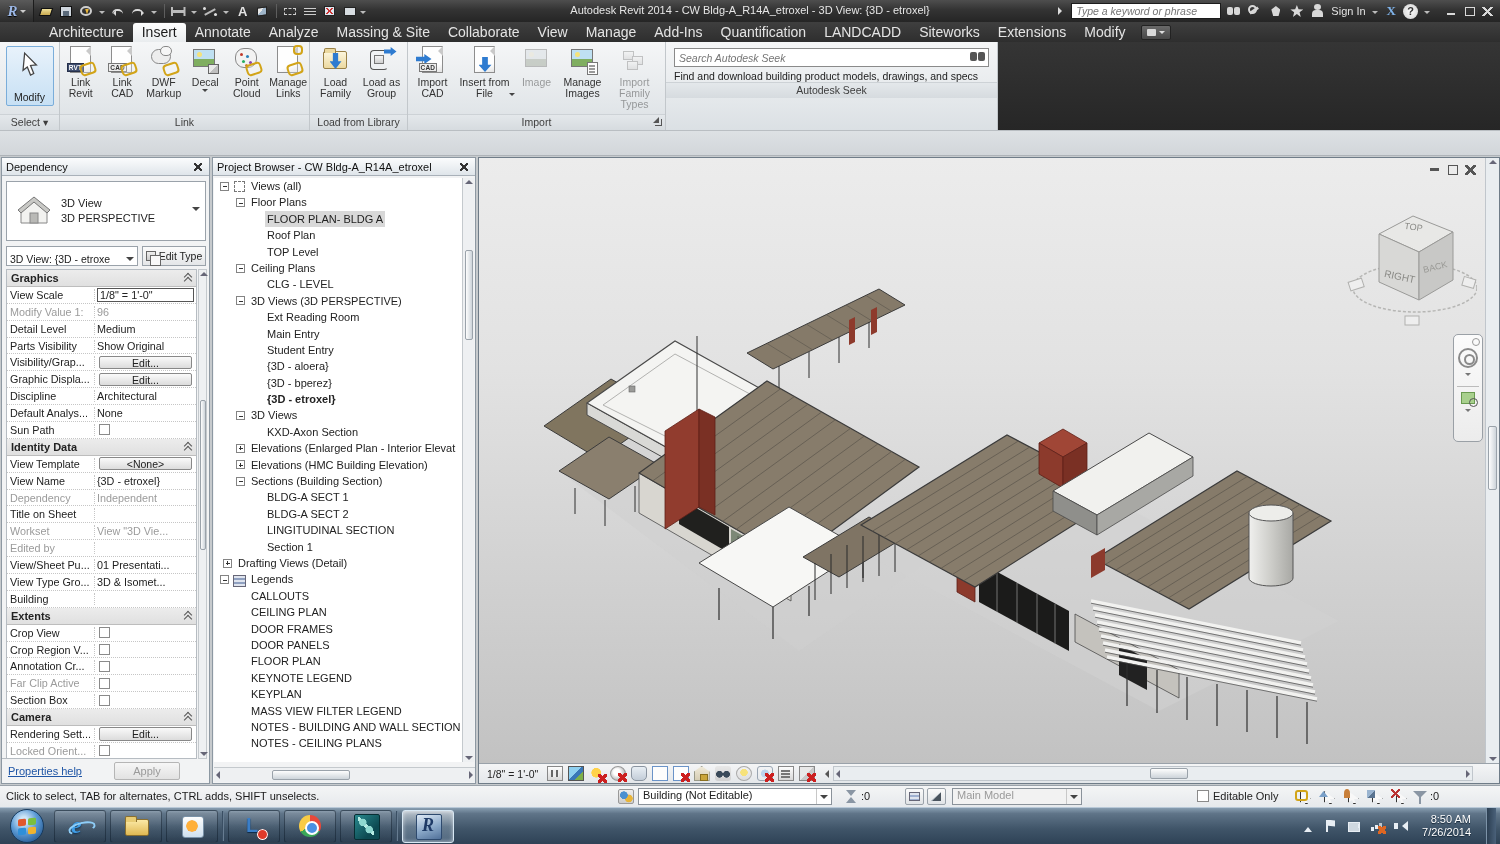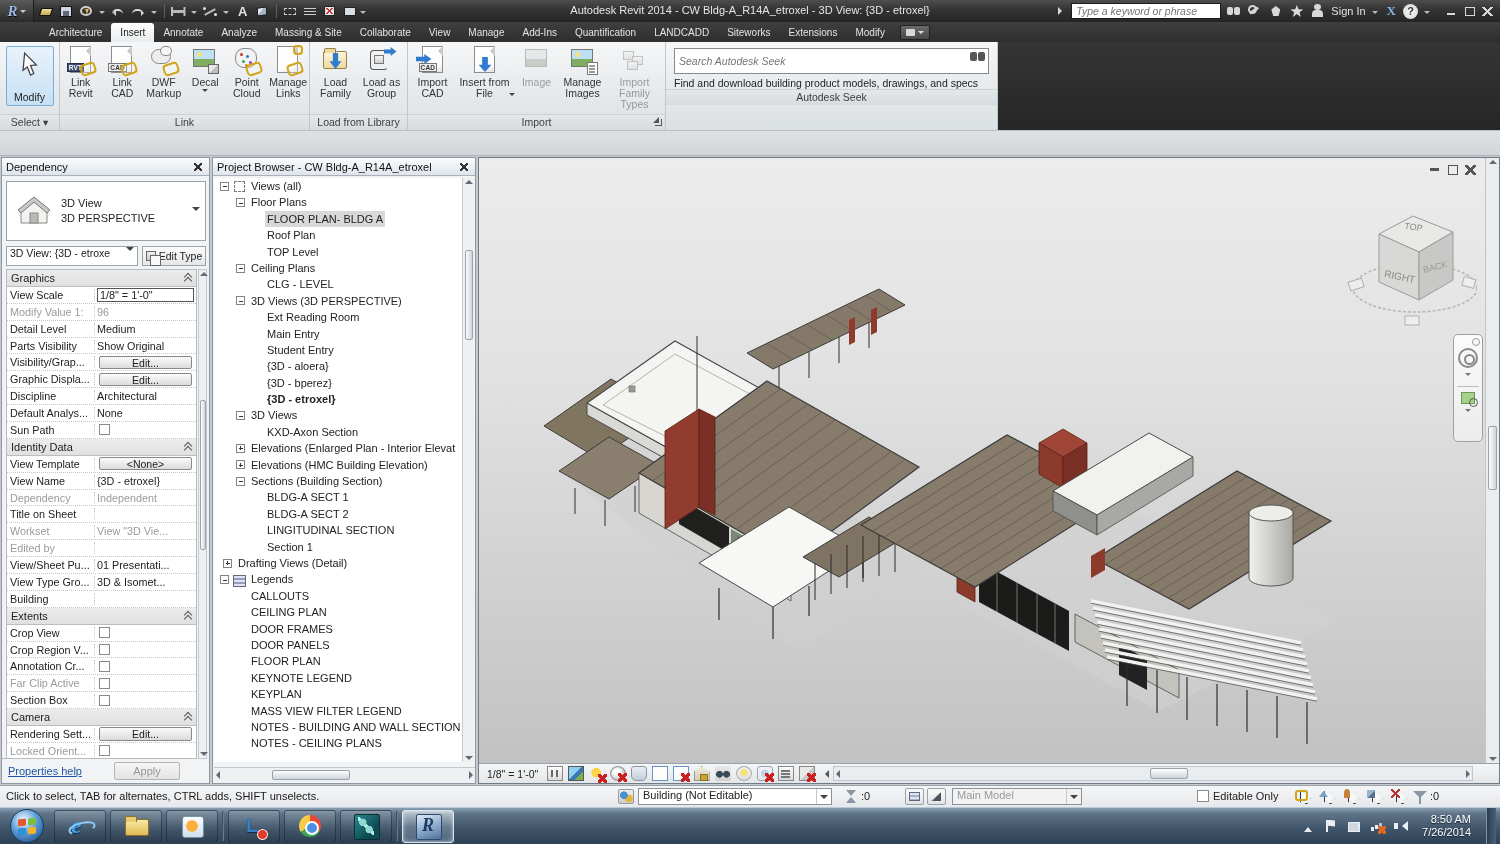--- a/index.html
+++ b/index.html
@@ -52,21 +52,21 @@
   .ic-xchg{font:bold 13px "Liberation Serif",serif;color:#7fb2e8;width:auto;padding:0 2px}
   .ic-help{width:15px;height:15px;border-radius:50%;background:radial-gradient(#fdfdfd,#cfcfcf);color:#333;font:bold 11px "Liberation Sans";text-align:center;line-height:15px}
   .winbtns{display:flex;gap:1px;margin-left:6px}
   .wbtn{width:17px;height:15px;position:relative}
   .wbtn.min::after{content:"";position:absolute;left:4px;bottom:4px;width:8px;height:2px;background:#d9d9d9}
   .wbtn.res::after{content:"";position:absolute;left:4px;top:3px;width:8px;height:7px;border:1.5px solid #d9d9d9}
   .wbtn.cls::after{content:"";position:absolute;inset:3px;background:linear-gradient(45deg,transparent 42%,#d9d9d9 42%,#d9d9d9 58%,transparent 58%),linear-gradient(-45deg,transparent 42%,#d9d9d9 42%,#d9d9d9 58%,transparent 58%)}
 
   
   #tabbar{position:absolute;left:0;top:22px;width:1500px;height:20px;background:linear-gradient(#3f3f3f,#2e2e2e);display:flex;align-items:flex-end;padding-left:40px}
-  .rtab{height:19px;line-height:19px;padding:0 9px;color:#e4e4e4;font-size:10px}
+  .rtab{height:19px;line-height:19px;padding:0 9px;color:#e4e4e4;font-size:14px}
   .rtab.active{background:linear-gradient(#fefefe,#e9ecee);color:#1a1a1a;border-radius:3px 3px 0 0}
   #tab-extra{width:30px;height:15px;margin:0 0 2px 6px;background:linear-gradient(#6a6a6a,#474747);border:1px solid #222;border-radius:2px;display:flex;align-items:center;justify-content:center;gap:3px}
   #tab-extra i{width:9px;height:7px;background:#d8d8d8;border-radius:1px}
   #tab-extra b{width:0;height:0;border:3px solid transparent;border-top-color:#ddd;margin-top:3px}
 
   
   #ribbon{position:absolute;left:0;top:42px;width:1500px;height:88px;background:#2b2b2b;display:flex}
   .rgroup{background:linear-gradient(#f5f6f7,#e3e7ea 70%,#dbe0e4);border-right:1px solid #c2c7cb;display:flex;flex-direction:column}
   .rrow{flex:1;display:flex;align-items:flex-start;justify-content:center;padding-top:1px}
   .rglabel{height:16px;border-top:1px solid #cdd2d6;background:linear-gradient(#e4e8eb,#d6dbdf);font-size:10.5px;color:#3d3d3d;text-align:center;line-height:15px;position:relative}
@@ -101,21 +101,21 @@
   .ic-load-family .l1{left:2px;top:6px;width:24px;height:18px;background:linear-gradient(#fdf6dd,#ecd9a0);border:1px solid #9a8146;border-radius:2px}
   .ic-load-family .l1::before{content:"";position:absolute;left:0;top:-4px;width:10px;height:4px;background:#ecd9a0;border:1px solid #9a8146;border-bottom:none;border-radius:2px 2px 0 0}
   .ic-load-family .l2{left:9px;top:8px;width:12px;height:16px;background:#2e7bd0;clip-path:polygon(28% 0,72% 0,72% 52%,100% 52%,50% 100%,0 52%,28% 52%)}
   .ic-load-as-group .l1{left:3px;top:5px;width:18px;height:20px;border:1.5px solid #555;border-radius:4px;border-right-color:transparent}
   .ic-load-as-group .l2{left:7px;top:10px;width:10px;height:9px;background:linear-gradient(#f4f4f4,#d0d0d0);border:1px solid #777}
   .ic-load-as-group .l3{right:0;top:2px;width:13px;height:9px;background:#2e7bd0;clip-path:polygon(0 28%,55% 28%,55% 0,100% 50%,55% 100%,55% 72%,0 72%)}
   .rdd{width:0;height:0;border:3.5px solid transparent;border-top-color:#444;margin-top:1px}
   .rdd.side{position:absolute;right:-1px;bottom:14px}
   #g-seek{width:332px}
   #seek-row{padding:6px 8px 0;display:flex;flex-direction:column;gap:3px}
-  #seek-input-wrap{display:flex;border:1px solid #8a8a8a;background:#fff;height:26px}
+  #seek-input-wrap{display:flex;border:1px solid #8a8a8a;background:#fff;height:19px}
   #seek-input{flex:1;border:none;outline:none;font:italic 10.5px "Liberation Sans";color:#7a7a7a;padding:0 4px}
   #seek-binoc{width:20px;height:15px;position:relative}
   #seek-binoc::before{content:"";position:absolute;left:2px;top:3px;width:7px;height:9px;background:#555;border-radius:2px;box-shadow:8px 0 #555}
   #seek-caption{font-size:10.5px;color:#222;white-space:nowrap}
   #ribbon-rest{flex:1;background:linear-gradient(#353535,#262626)}
 
   
   #optionsbar{position:absolute;left:0;top:130px;width:1500px;height:26px;background:linear-gradient(#dde1e4,#d2d6da);border-top:1px solid #b9bec2;border-bottom:1px solid #aeb3b8}
 
   
@@ -123,28 +123,28 @@
   .ptitle{height:18px;background:linear-gradient(#fbfcfd,#dfe5ea);border-bottom:1px solid #a9b1b9;display:flex;align-items:center;padding:0 4px;font-size:11px;color:#111}
   .ptitle .txt{flex:1;white-space:nowrap;overflow:hidden}
   .xbtn{width:14px;height:12px;position:relative}
   .xbtn::after{content:"";position:absolute;inset:2px 3px;background:linear-gradient(45deg,transparent 40%,#333 40%,#333 60%,transparent 60%),linear-gradient(-45deg,transparent 40%,#333 40%,#333 60%,transparent 60%)}
   #props-panel{left:1px;width:209px}
   #typebox{position:absolute;left:4px;top:23px;width:200px;height:60px;background:#fff;border:1px solid #9aa2aa;display:flex;align-items:center}
   #typebox .house{margin:0 8px}
   #typebox .tline{font-size:11px;color:#222;line-height:15px}
   #typebox .dd{margin-left:auto;margin-right:5px;width:0;height:0;border:4px solid transparent;border-top-color:#444}
   #instrow{position:absolute;left:4px;top:88px;width:200px;height:20px;display:flex;gap:4px}
-  #inst-combo{flex:1;border:1px solid #9aa2aa;background:#fff;display:flex;align-items:flex-start;font-size:10.5px;padding:0 3px;white-space:nowrap;overflow:hidden}
+  #inst-combo{flex:1;border:1px solid #9aa2aa;background:#fff;display:flex;align-items:flex-end;font-size:10.5px;padding:0 3px;white-space:nowrap;overflow:hidden}
   #inst-combo .dd{margin-left:auto;width:0;height:0;border:4px solid transparent;border-top-color:#444;flex:none}
   #edittype{width:64px;border:1px solid #9aa2aa;background:linear-gradient(#fbfbfb,#e4e6e8);display:flex;align-items:center;justify-content:center;gap:3px;font-size:10.5px}
   #edittype .ig{width:10px;height:10px;border:1px solid #666;background:linear-gradient(#eee,#ccc);position:relative}
   #edittype .ig::after{content:"";position:absolute;left:3px;top:3px;width:9px;height:9px;border:1px solid #666;background:#f8f8f8}
   #props-grid{position:absolute;left:4px;top:111px;width:191px;height:490px;background:#fff;border:1px solid #b6bcc2;overflow:hidden}
   .prow{height:16.9px;display:flex;border-bottom:1px dotted #c6c6c6;align-items:center}
-  .prow.section{background:linear-gradient(#ececec,#e0e0e0);border-bottom:1px solid #bdbdbd;font-weight:normal;padding:0 4px}
+  .prow.section{background:linear-gradient(#ececec,#e0e0e0);border-bottom:1px solid #bdbdbd;font-weight:bold;padding:0 4px}
   .prow.section .sect-label{flex:1}
   .chev{width:8px;height:8px;position:relative}
   .chev::before,.chev::after{content:"";position:absolute;left:1px;width:5px;height:5px;border-left:1.5px solid #555;border-top:1.5px solid #555;transform:rotate(45deg)}
   .chev::before{top:0}.chev::after{top:4px}
   .plabel{width:88px;padding:0 3px;border-right:1px dotted #c6c6c6;white-space:nowrap;overflow:hidden;font-size:10.8px}
   .pvalue{flex:1;padding:0 2px;display:flex;align-items:center;height:100%}
   .pval{font-size:10.8px;white-space:nowrap;overflow:hidden}
   .pval.boxed{border:1px solid #555;padding:0 2px;height:14px;line-height:13px;flex:1}
   .muted{color:#9b9b9b}
   .pbtn{flex:1;margin:1px 2px;border:1px solid #888;background:linear-gradient(#fafafa,#dcdcdc);text-align:center;font-size:10.5px;height:13.5px;line-height:12.5px;border-radius:2px}

